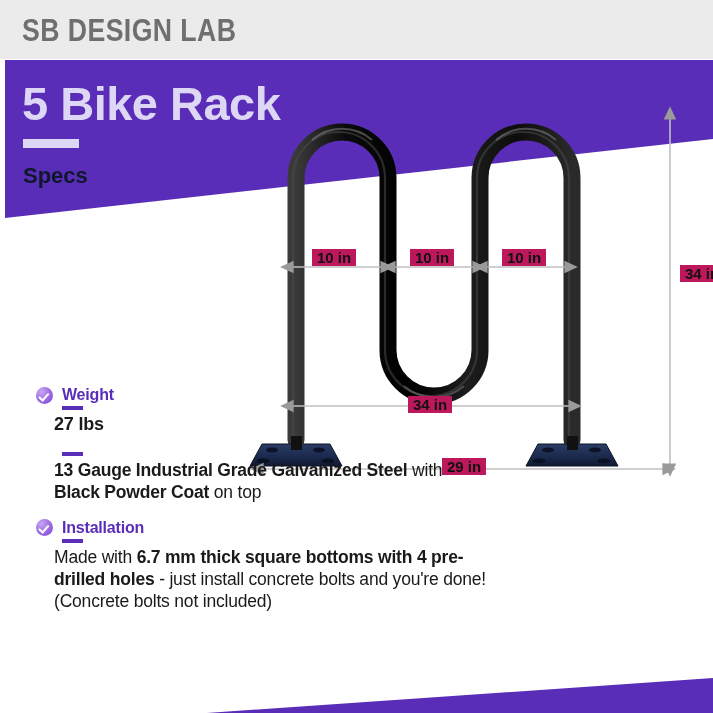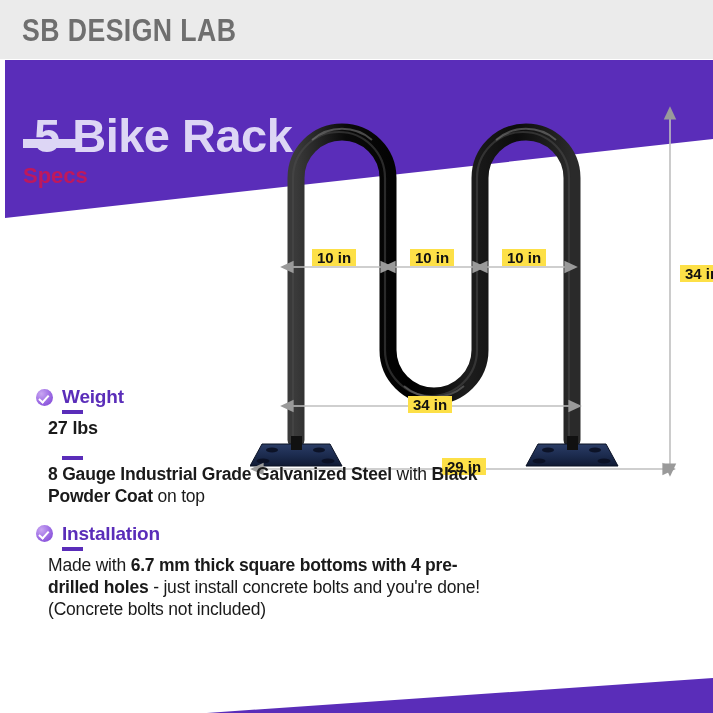--- a/index.html
+++ b/index.html
@@ -25,31 +25,31 @@
     white-space:nowrap;
   }
 
   
   .title-banner{
     position:absolute;left:5px;top:60px;width:708px;height:158px;
     background:#5a2db9;
     clip-path:polygon(0 0, 100% 0, 100% 50%, 0 100%);
   }
   .title-main{
-    position:absolute;left:34px;top:76px;
+    position:absolute;left:22px;top:76px;
     font-size:47px;font-weight:bold;color:#ddd6f5;
-    letter-spacing:-0.5px;white-space:nowrap;margin-top:32px;
+    letter-spacing:-0.5px;white-space:nowrap;
   }
   .title-rule{
     position:absolute;left:23px;top:139px;width:56px;height:9px;
     background:#ddd6f5;
   }
   .title-sub{
     position:absolute;left:23px;top:163px;
-    font-size:22px;font-weight:bold;color:#be185d;white-space:nowrap;
+    font-size:22px;font-weight:bold;color:#0f172a;white-space:nowrap;
   }
 
   
   .bottom-wedge{
     position:absolute;left:0;bottom:0;width:713px;height:48px;
     background:#5a2db9;
     clip-path:polygon(29% 100%, 100% 27%, 100% 100%);
   }
 
   
@@ -60,41 +60,41 @@
     width:17px;height:17px;border-radius:50%;flex:0 0 auto;
     background:radial-gradient(circle at 32% 28%, #c9a6f2 0%, #a273e6 45%, #7b3fd4 100%);
     position:relative;
   }
   .check-icon::after{
     content:"";position:absolute;left:4.5px;top:4px;
     width:4px;height:7.5px;border:solid #fff;border-width:0 2px 2px 0;
     transform:rotate(42deg);
   }
   .spec-title{
-    font-size:19px;font-weight:bold;color:#5a2db9;letter-spacing:-0.2px;
+    font-size:16px;font-weight:bold;color:#5a2db9;letter-spacing:-0.2px;
   }
   .spec-underline{
     width:21px;height:4px;background:#5a2db9;
     margin:2px 0 3px 26px;
   }
   .spec-body{
-    font-size:17.5px;color:#1a1a1a;line-height:1.26;margin-left:12px;
+    font-size:17.5px;color:#1a1a1a;line-height:1.26;margin-left:18px;
     letter-spacing:-0.2px;
   }
   .spec-body b{font-weight:bold;}
   .spec-body.value{font-weight:bold;font-size:18px;}
 
   
   .product-figure{
     position:absolute;left:250px;top:100px;width:463px;height:370px;
   }
   .dim-layer{position:absolute;left:250px;top:100px;width:463px;height:380px;}
   .dim-label{
     position:absolute;font-size:15px;font-weight:bold;color:#111;
-    background:#fde047;padding:0 5px;white-space:nowrap;
+    background:#be185d;padding:0 5px;white-space:nowrap;
   }
   .dim-label.vert{font-size:15px;}
 </style>
 </head>
 <body>
 
 <div id="infographic">
 
   <div class="header-band"></div>
   <div class="brand-logo">SB DESIGN LAB</div>
@@ -203,21 +203,21 @@
       <div class="spec-head">
         <span class="check-icon"></span>
         <span class="spec-title">Weight</span>
       </div>
       <div class="spec-underline"></div>
       <div class="spec-body value">27 lbs</div>
     </div>
 
     <div class="spec-item">
       <div class="spec-underline"></div>
-      <div class="spec-body"><b>8 Gauge Industrial Grade Galvanized Steel</b><span> with </span><b>Black Powder Coat</b><span> on top</span></div>
+      <div class="spec-body"><b>13 Gauge Industrial Grade Galvanized Steel</b><span> with </span><b>Black Powder Coat</b><span> on top</span></div>
     </div>
 
     <div class="spec-item">
       <div class="spec-head">
         <span class="check-icon"></span>
         <span class="spec-title">Installation</span>
       </div>
       <div class="spec-underline"></div>
       <div class="spec-body"><span>Made with </span><b>6.7 mm thick square bottoms with 4 pre-drilled holes</b><span> - just install concrete bolts and you're done! (Concrete bolts not included)</span></div>
     </div>

